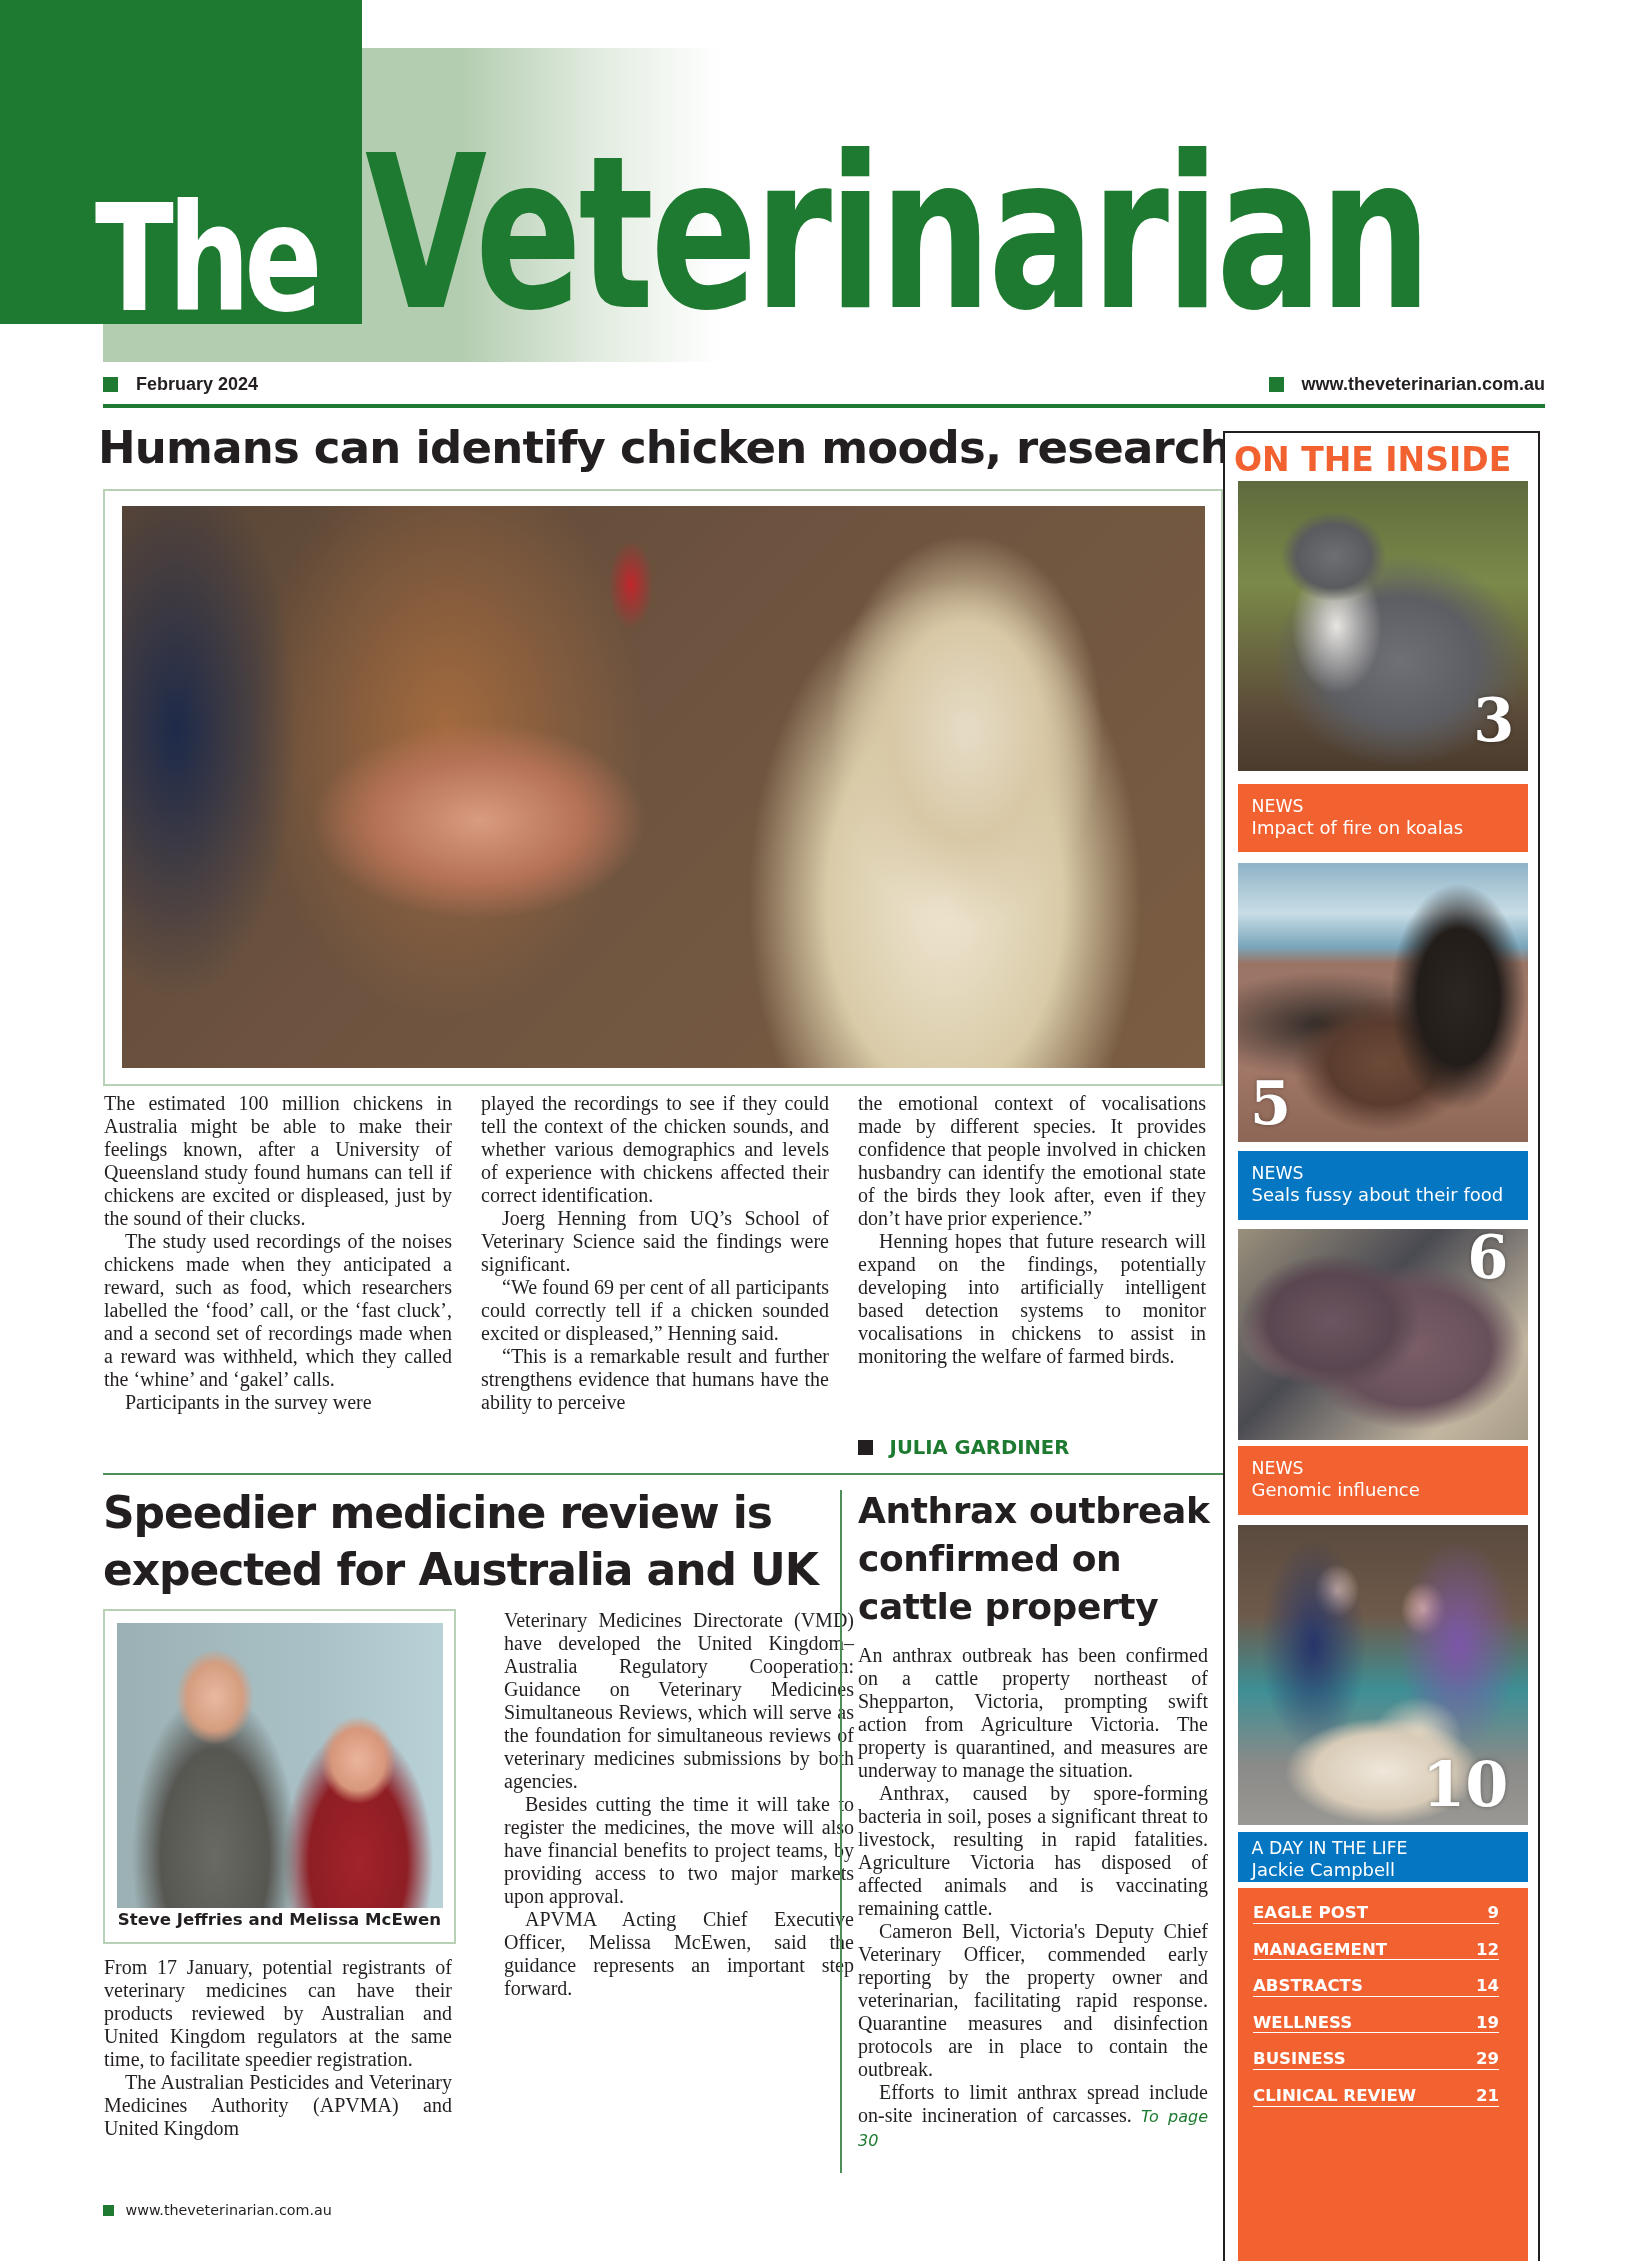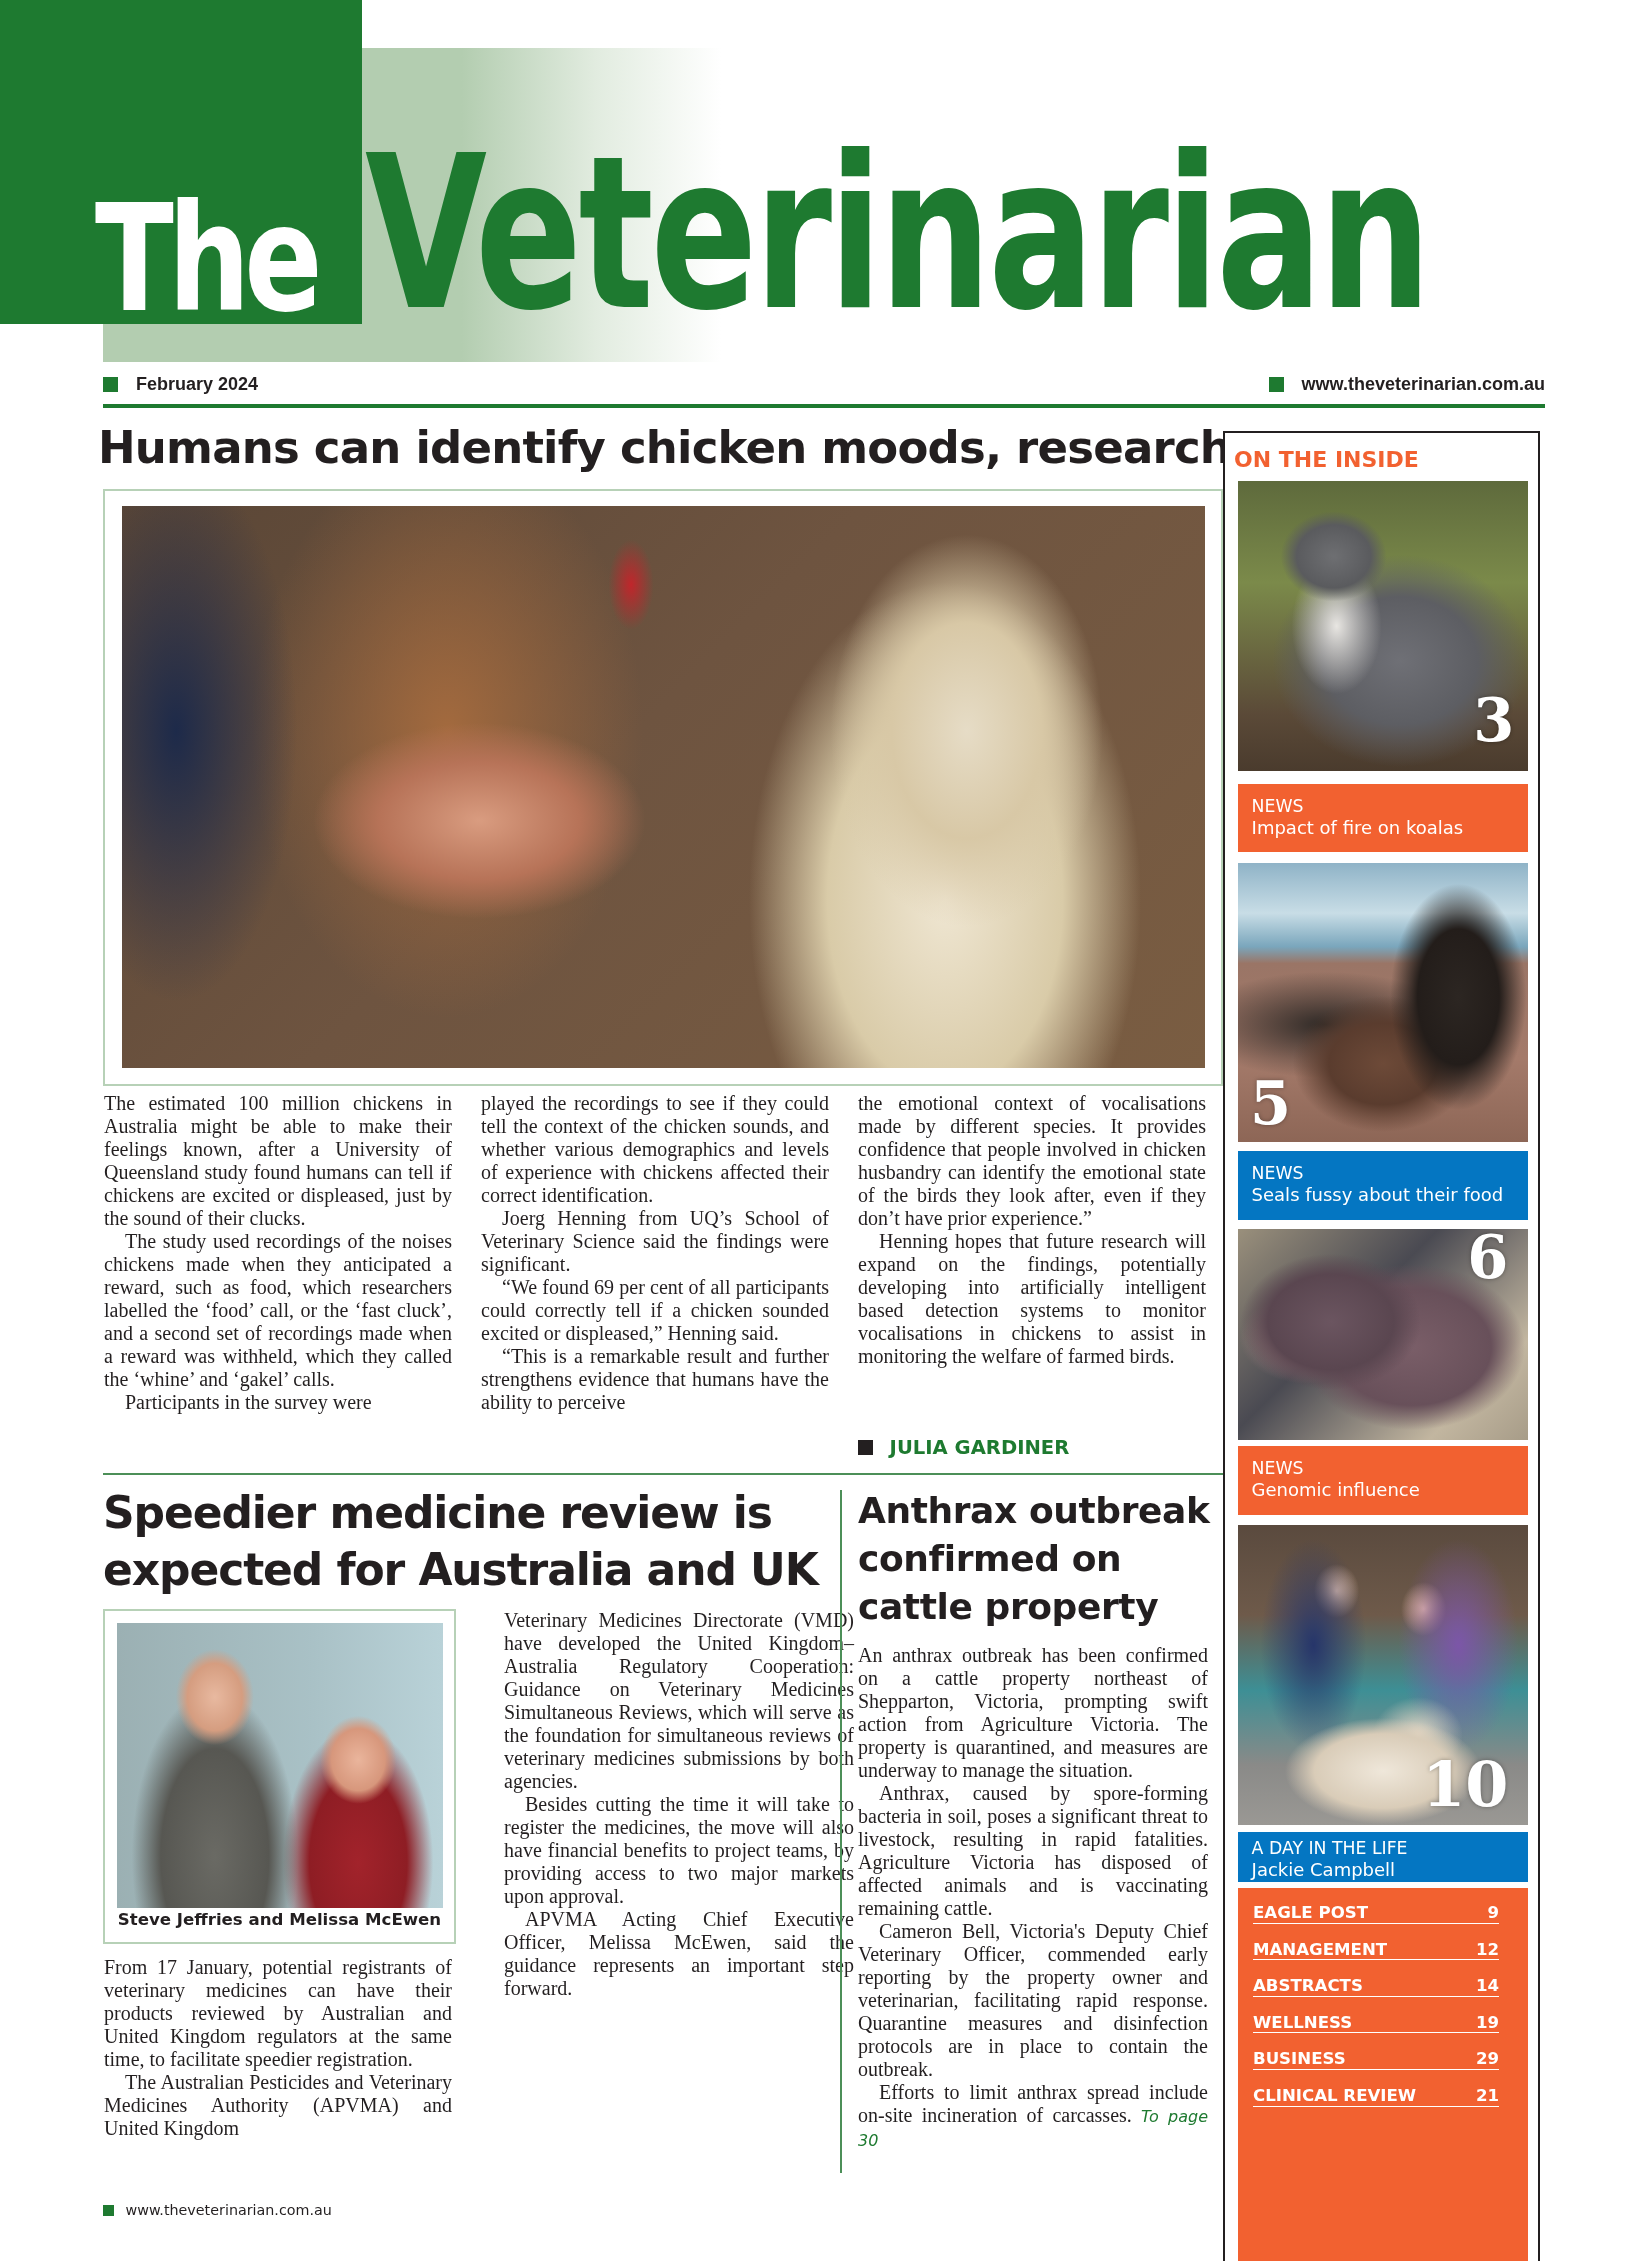--- a/index.html
+++ b/index.html
@@ -73,21 +73,21 @@
   .s3-title { position: absolute; left: 858px; top: 1487px; width: 362px; font-family: "DejaVu Sans", sans-serif; font-weight: bold;
     font-size: 36px; line-height: 48px; color: #231f20; letter-spacing: -0.4px; }
   .s3-c1 { left: 858px; top: 1644px; width: 350px; height: 528px; }
 
   
   .footer { position: absolute; left: 103px; top: 2202px; font-family: "DejaVu Sans", sans-serif; font-size: 14.3px; color: #231f20; }
   .footer .sq { display: inline-block; width: 10.6px; height: 10.6px; background: var(--green); margin-right: 12px; vertical-align: -0.8px; }
 
   
   .sidebar { position: absolute; left: 1223px; top: 431px; width: 317px; height: 1830px; border: 2.3px solid #231f20; border-bottom: none; background: #fff; }
-  .side-title { position: absolute; left: 9px; top: 9px; font-family: "DejaVu Sans", sans-serif; font-weight: bold; font-size: 22px;
+  .side-title { position: absolute; left: 9px; top: 9px; font-family: "DejaVu Sans", sans-serif; font-weight: bold; font-size: 33px;
     line-height: 36px; color: var(--orange); letter-spacing: 0px; white-space: nowrap; }
   .side-img { position: absolute; left: 13px; width: 290px; overflow: hidden; }
   .side-img .pg { position: absolute; font-family: "DejaVu Serif", serif; font-weight: bold; font-size: 59px; line-height: 59px; color: #fff; text-shadow: 0 0 4.5px rgba(0,0,0,0.35); }
   .img-koala { top: 48px; height: 290px;
     background:
       radial-gradient(ellipse 53px 45px at 33% 26%, #6e6f72 0%, #5a5b5e 70%, rgba(0,0,0,0) 100%),
       radial-gradient(ellipse 19.6px 16.6px at 28% 30%, #1f2328 0%, rgba(0,0,0,0) 100%),
       radial-gradient(ellipse 45px 68px at 34% 50%, #e8e6e2 0%, rgba(0,0,0,0) 100%),
       radial-gradient(ellipse 128px 106px at 56% 62%, #6f7076 0%, #5d5e63 60%, rgba(0,0,0,0) 100%),
       linear-gradient(180deg, #5e6a3c 0%, #7b8a4a 35%, #5b4a38 80%, #4a3b2d 100%);

